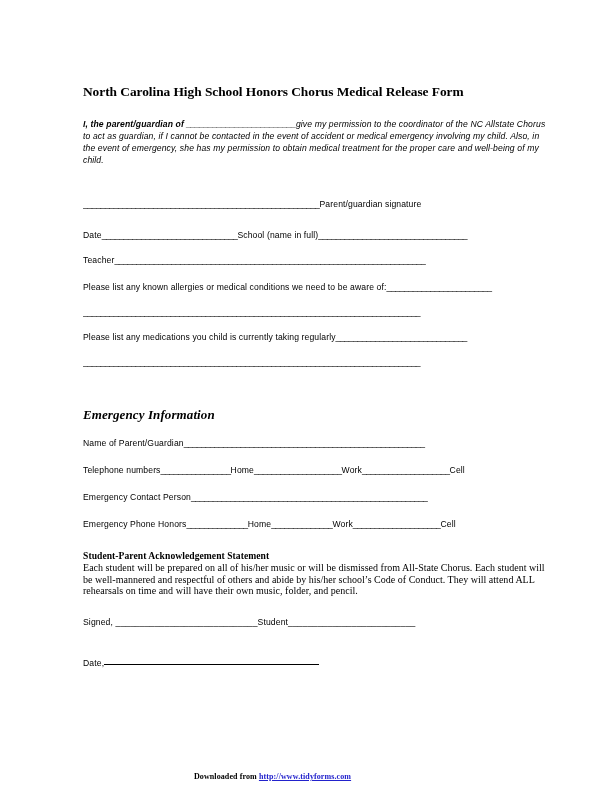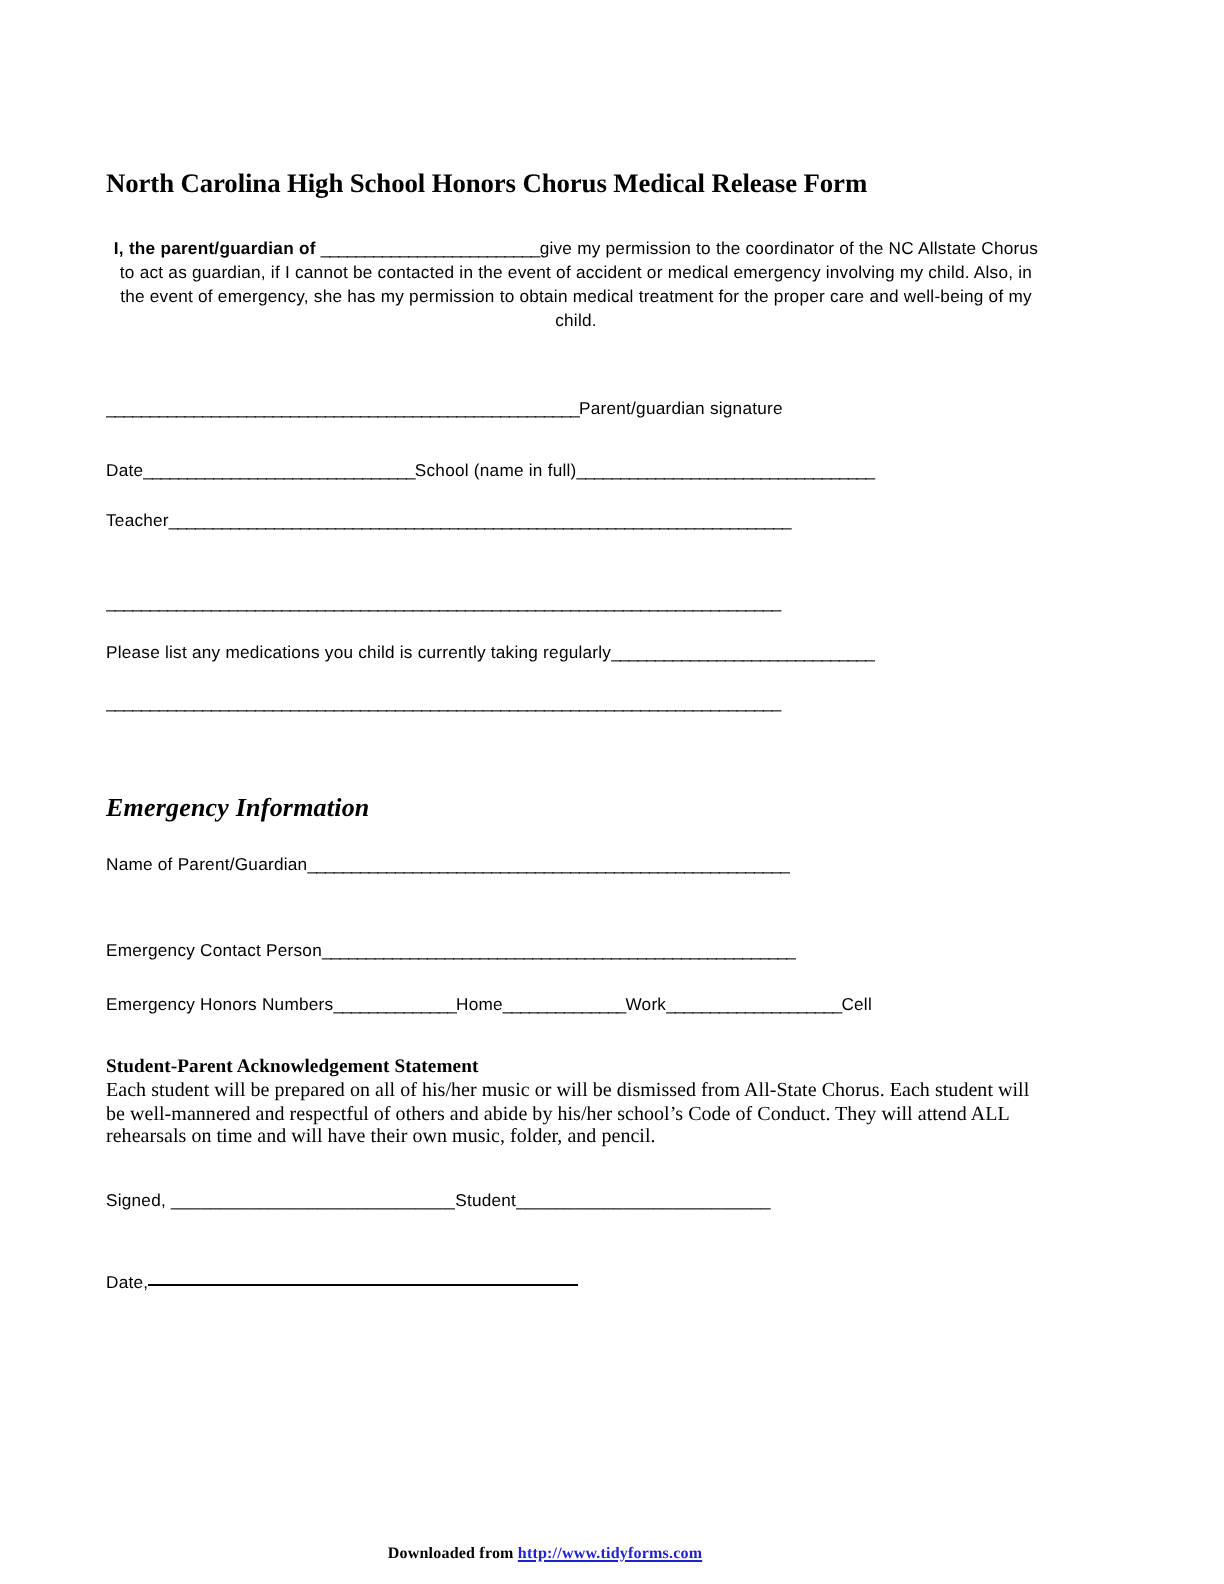--- a/index.html
+++ b/index.html
@@ -16,21 +16,21 @@
     overflow: hidden;
   }
   .page {
     position: relative;
     width: 612px;
     height: 792px;
     box-sizing: border-box;
   }
   .content {
     position: absolute;
-    left: 53px;
+    left: 83px;
     top: 84px;
     width: 470px;
   }
 
   
   .doc-title {
     font-family: "Liberation Serif", serif;
     font-weight: bold;
     font-size: 13.4px;
     letter-spacing: -0.05px;
@@ -38,22 +38,23 @@
     margin: 0 0 18px 0;
     white-space: nowrap;
   }
 
   
   .para {
     font-family: "Liberation Sans", sans-serif;
     font-size: 8.6px;
     line-height: 12.1px;
     margin: 0;
-    text-align: center;
-    letter-spacing: 0.12px;
+    text-align: left;
+    letter-spacing: 0.12px;
+    font-style: italic;
   }
   .para b { font-weight: bold; }
 
   .fill-inline {
     font-family: "Liberation Sans", sans-serif;
     letter-spacing: -0.4px;
   }
 
   
   .row {
@@ -175,20 +176,21 @@
     <div class="spacer-20"></div>
 
     <div class="row"><span>Date</span><span class="dots">_______________________________</span><span>School (name in full)</span><span class="dots">__________________________________</span></div>
 
     <div class="spacer-14"></div>
 
     <div class="row"><span>Teacher</span><span class="dots">_______________________________________________________________________</span></div>
 
     <div class="spacer-16"></div>
 
+    <div class="row"><span>Please list any known allergies or medical conditions we need to be aware of:</span><span class="dots">________________________</span></div>
 
     <div class="spacer-14"></div>
 
     <div class="row"><span class="dots">_____________________________________________________________________________</span></div>
 
     <div class="spacer-14"></div>
 
     <div class="row"><span>Please list any medications you child is currently taking regularly</span><span class="dots">______________________________</span></div>
 
     <div class="spacer-14"></div>
@@ -198,28 +200,29 @@
     <div class="spacer-40"></div>
 
     <h2 class="section-title">Emergency Information</h2>
 
     <div class="spacer-16"></div>
 
     <div class="row"><span>Name of Parent/Guardian</span><span class="dots">_______________________________________________________</span></div>
 
     <div class="spacer-16"></div>
 
+    <div class="row"><span>Telephone numbers</span><span class="dots">________________</span><span>Home</span><span class="dots">____________________</span><span>Work</span><span class="dots">____________________</span><span>Cell</span></div>
 
     <div class="spacer-16"></div>
 
     <div class="row"><span>Emergency Contact Person</span><span class="dots">______________________________________________________</span></div>
 
     <div class="spacer-16"></div>
 
-    <div class="row"><span>Emergency Honors Numbers</span><span class="dots">______________</span><span>Home</span><span class="dots">______________</span><span>Work</span><span class="dots">____________________</span><span>Cell</span></div>
+    <div class="row"><span>Emergency Phone Honors</span><span class="dots">______________</span><span>Home</span><span class="dots">______________</span><span>Work</span><span class="dots">____________________</span><span>Cell</span></div>
 
     <div class="spacer-20"></div>
 
     <div class="ack-title">Student-Parent Acknowledgement Statement</div>
     <p class="ack-body">Each student will be prepared on all of his/her music or will be dismissed from All-State Chorus. Each student will be well-mannered and respectful of others and abide by his/her school’s Code of Conduct. They will attend ALL rehearsals on time and will have their own music, folder, and pencil.</p>
 
     <div class="spacer-20"></div>
 
     <div class="signed-row"><span>Signed, </span><span class="dots">_____________________________</span><span>Student</span><span class="dots">__________________________</span></div>
 

